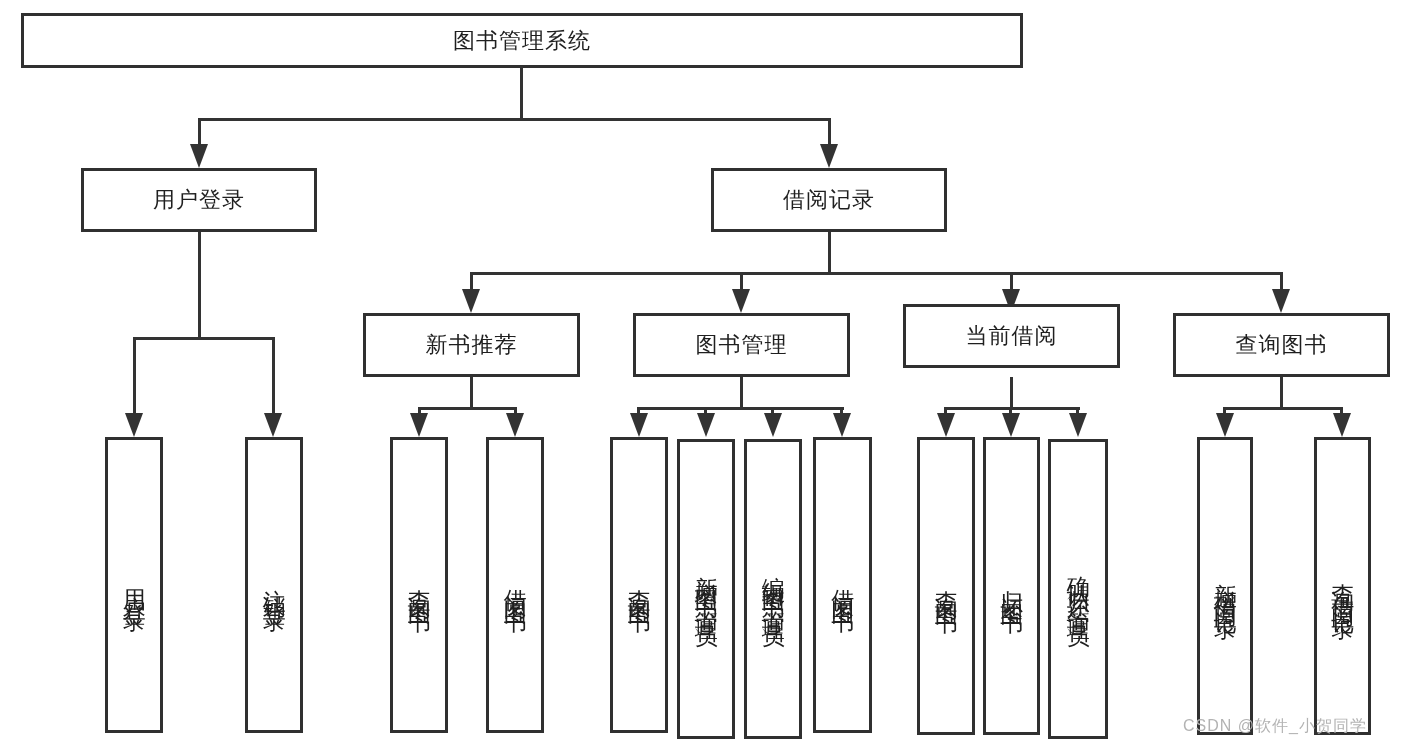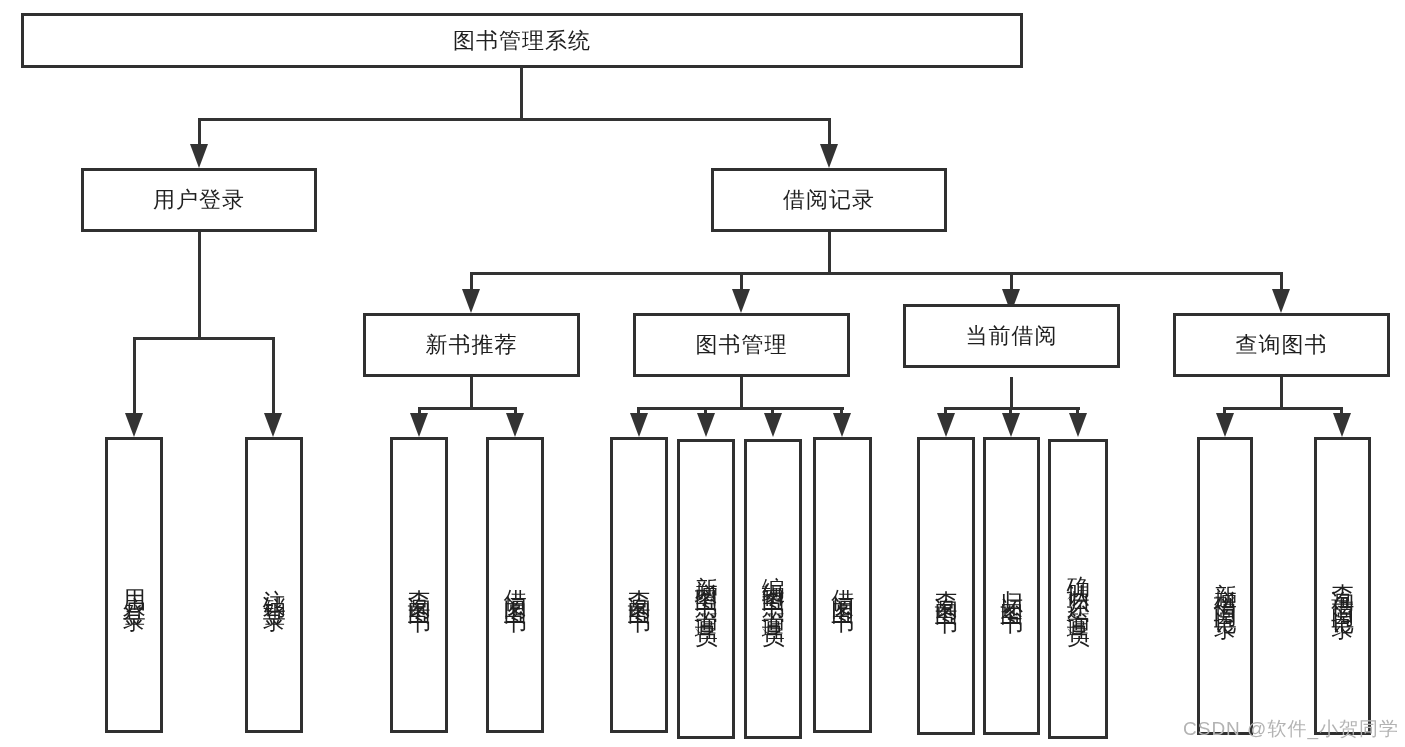--- a/index.html
+++ b/index.html
@@ -41,21 +41,21 @@
     position:absolute;
     width:0;height:0;
     border-left:9px solid transparent;
     border-right:9px solid transparent;
     border-top:24px solid #333333;
   }
   .watermark{
     position:absolute;
     left:1183px;
     top:716px;
-    font-size:19px;
+    font-size:16px;
     color:#b3b3b3;
     letter-spacing:1px;
     white-space:nowrap;
     z-index:5;
   }
 </style>
 </head>
 <body>
 
 <div class="stage">

